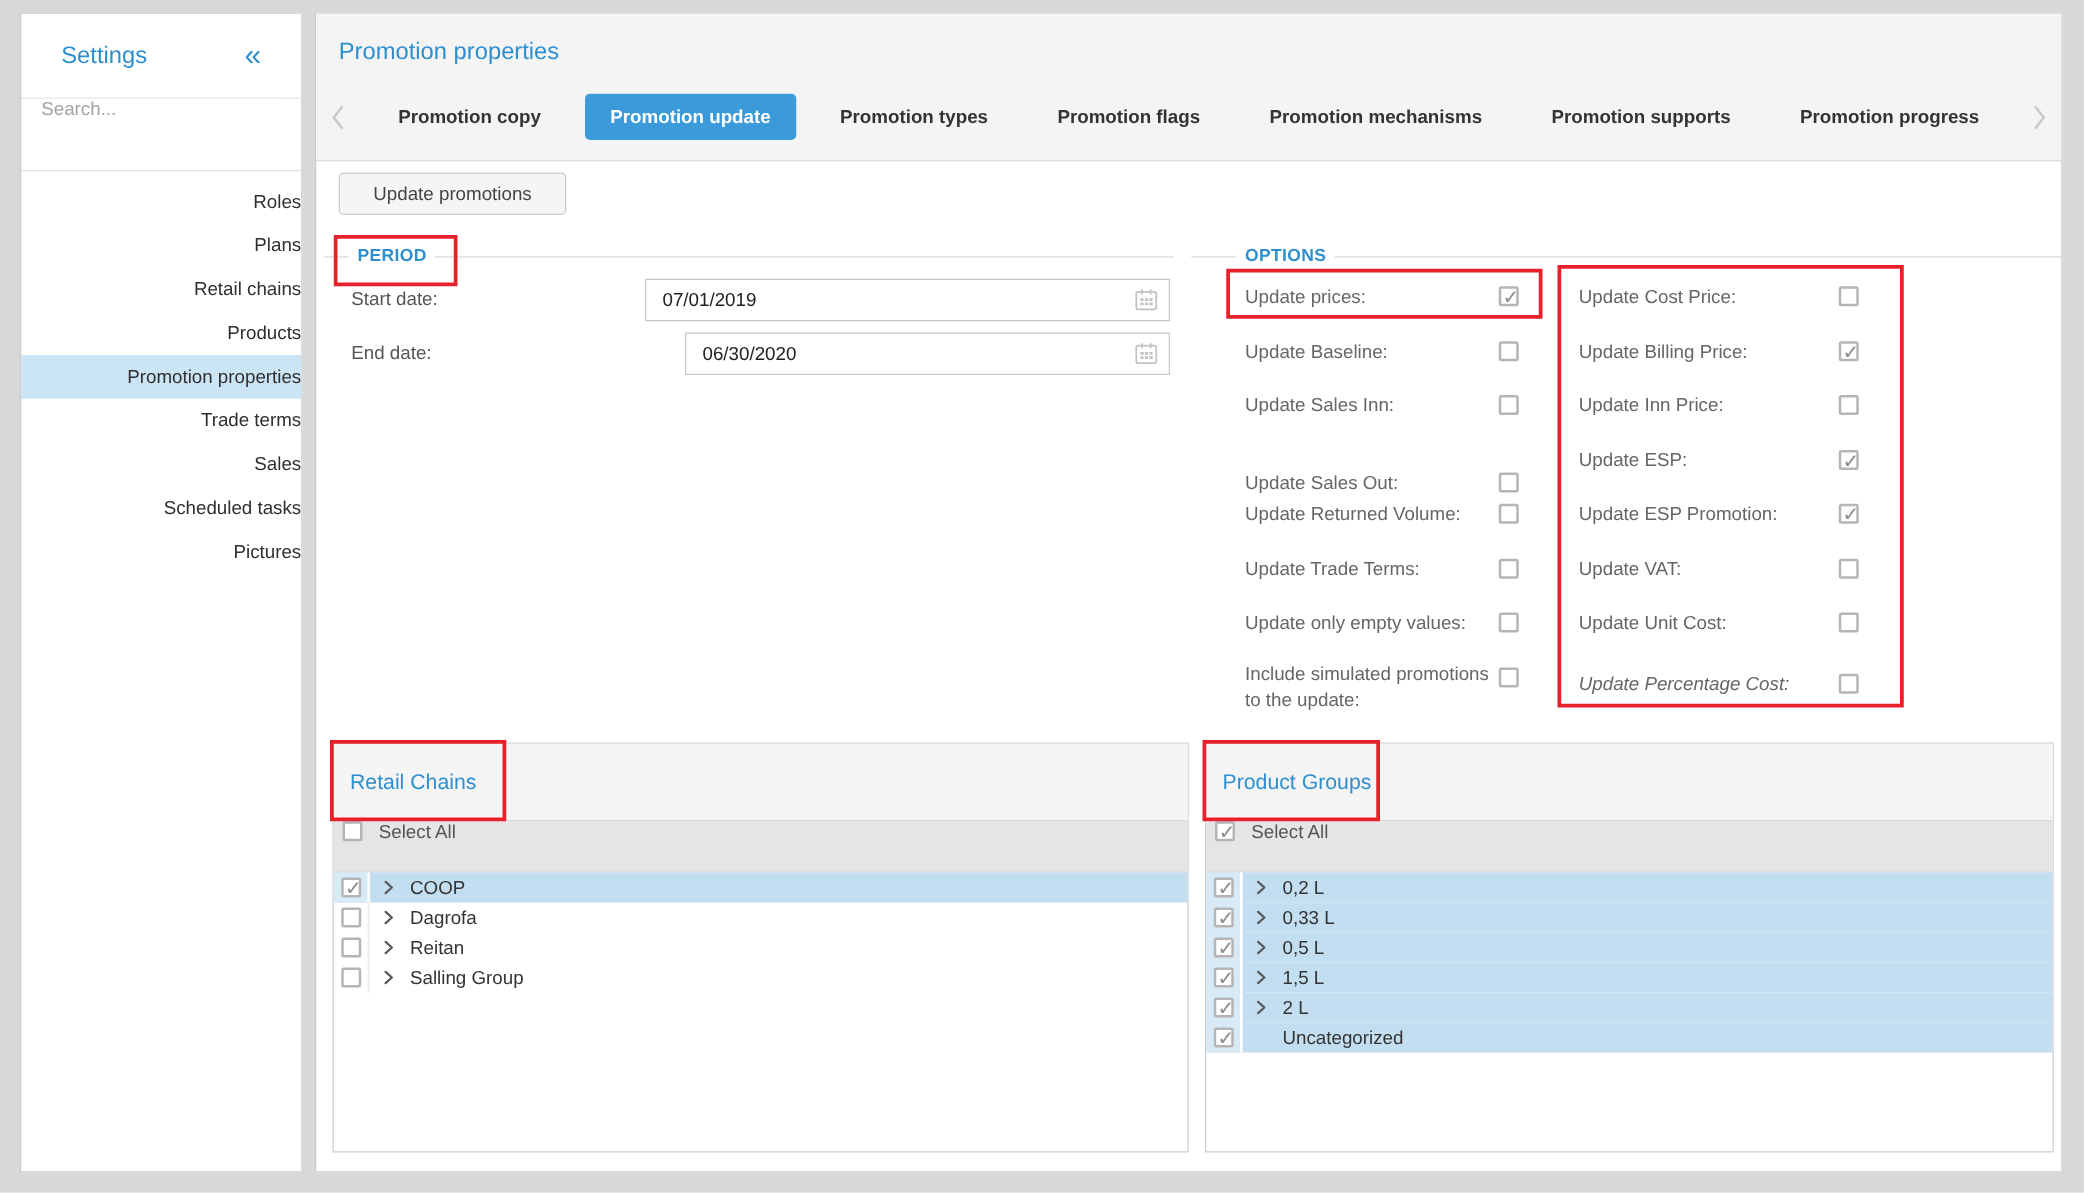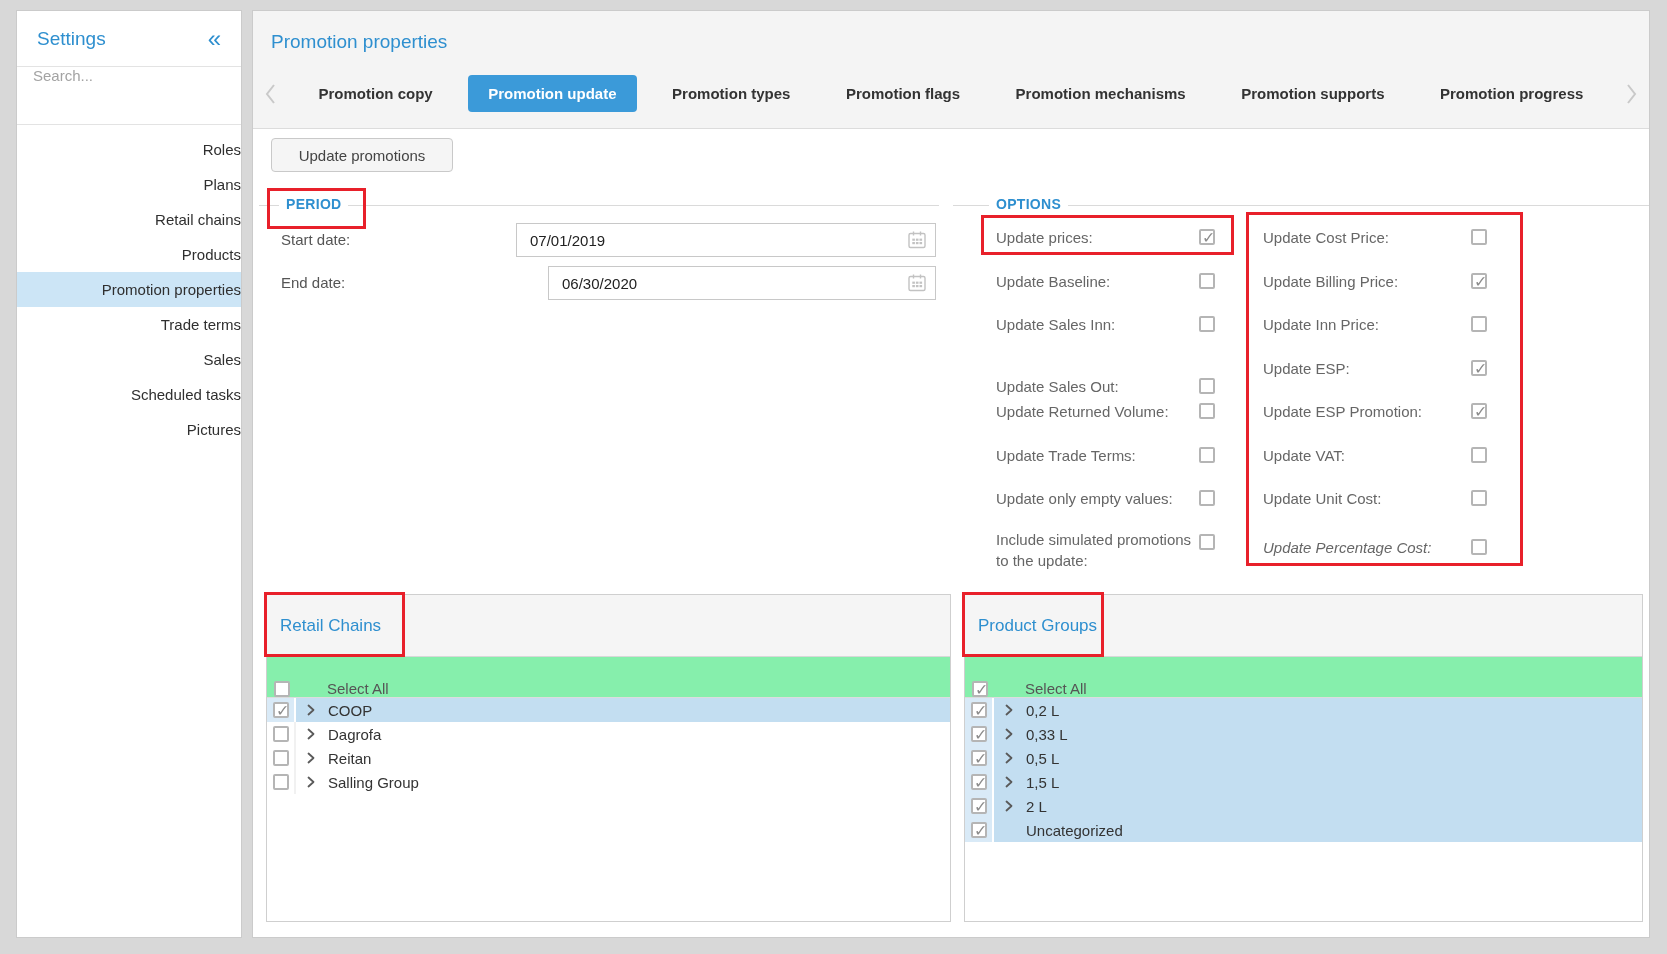--- a/index.html
+++ b/index.html
@@ -6,21 +6,21 @@
     --accent:#2e8fcf; --tab-active:#3b9ad9; --sidebar-selected:#cce5f6;
     --row-selected:#c3def1; --row-cell-selected:#d9eaf7; --annotation:#e8202a;
   }
   *{box-sizing:border-box; margin:0; padding:0;}
   body{background:#d8d8d8; font-family:"Liberation Sans", sans-serif;}
   .canvas{position:relative; width:1667px; height:954px; background:#d8d8d8; overflow:hidden;}
 
   
   .sidebar{position:absolute; left:16px; top:10px; width:226px; height:928px;
     background:#fff; border:1px solid #cbcbcb;}
-  .sidebar-header{height:56px; display:flex; align-items:center; padding:0 20px;
+  .sidebar-header{height:68px; display:flex; align-items:center; padding:0 32px;
     border-bottom:1px solid #e3e3e3;}
   .sidebar-title{color:var(--accent); font-size:19px;}
   .collapse{margin-left:auto; color:var(--accent); font-size:24px; line-height:20px; cursor:pointer;}
   .search-row{height:58px; display:flex; align-items:flex-start; padding:0 16px; border-bottom:1px solid #e3e3e3;}
   .search-row input{border:none; outline:none; width:100%; font-size:15px; color:#333;
     font-family:"Liberation Sans", sans-serif;}
   .search-row input::placeholder{color:#a3a3a3;}
   .menu{padding-top:7px;text-align:right;}
   .side-item{height:35px; line-height:35px; padding-left:39px; font-size:15px; color:#2f2f2f; cursor:pointer;}
   .side-item.selected{background:var(--sidebar-selected);}
@@ -67,22 +67,22 @@
   .cb.checked::after{content:"\2713"; position:absolute; left:1px; top:-3px;
     font-size:16px; color:#8c8c8c;}
 
   
   .list-panel{position:absolute; top:583px; height:328px; background:#fff; border:1px solid #cfcfcf;}
   .list-panel.retail{left:13px; width:685px;}
   .list-panel.product{left:711px; width:679px;}
   .list-header{height:62px; background:#f5f5f5; border-bottom:1px solid #d8d8d8;
     display:flex; align-items:center; padding-left:13px;}
   .list-title{color:var(--accent); font-size:17px;}
-  .select-all{height:41px; display:flex; align-items:flex-end; padding-left:7px;
-    border-bottom:1px solid #dcdcdc; background:#86efac;gap:24px;}
+  .select-all{height:41px; display:flex; align-items:flex-start; padding-left:7px;
+    border-bottom:1px solid #dcdcdc; background:#e5e5e5;}
   .select-all .sa-label{margin-left:13px; font-size:15px; color:#555;}
   .list-row{height:24px; display:flex; align-items:center; cursor:pointer;}
   .list-row .cbcell{width:29px; align-self:stretch; display:flex; align-items:center;
     padding-left:6px; border-right:2px solid #f1f1f1;}
   .list-row.selected{background:var(--row-selected);}
   .list-row.selected .cbcell{background:var(--row-cell-selected); border-right-color:#fff;}
   .row-chevron{margin-left:11px; width:8px; display:flex; visibility:hidden;}
   .list-row.has-chevron .row-chevron{visibility:visible;}
   .row-label{margin-left:13px; font-size:15px; color:#333;}
 

